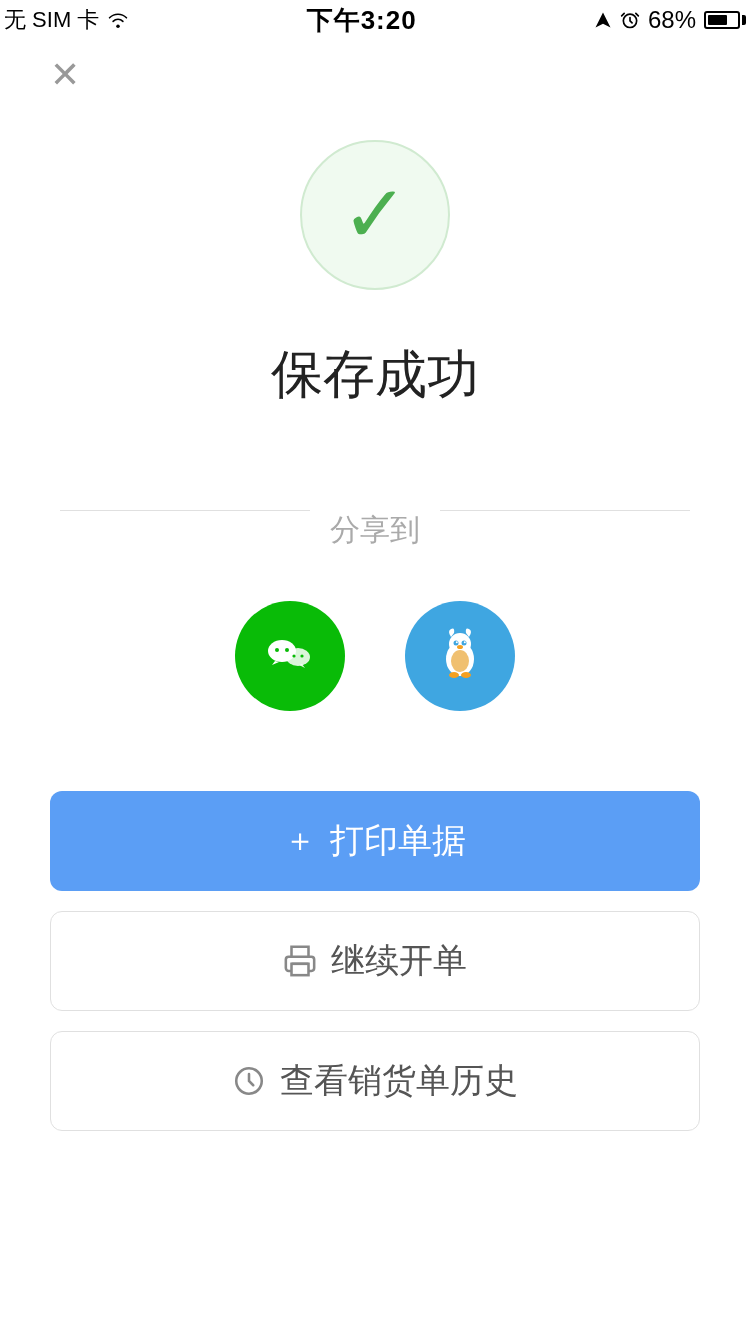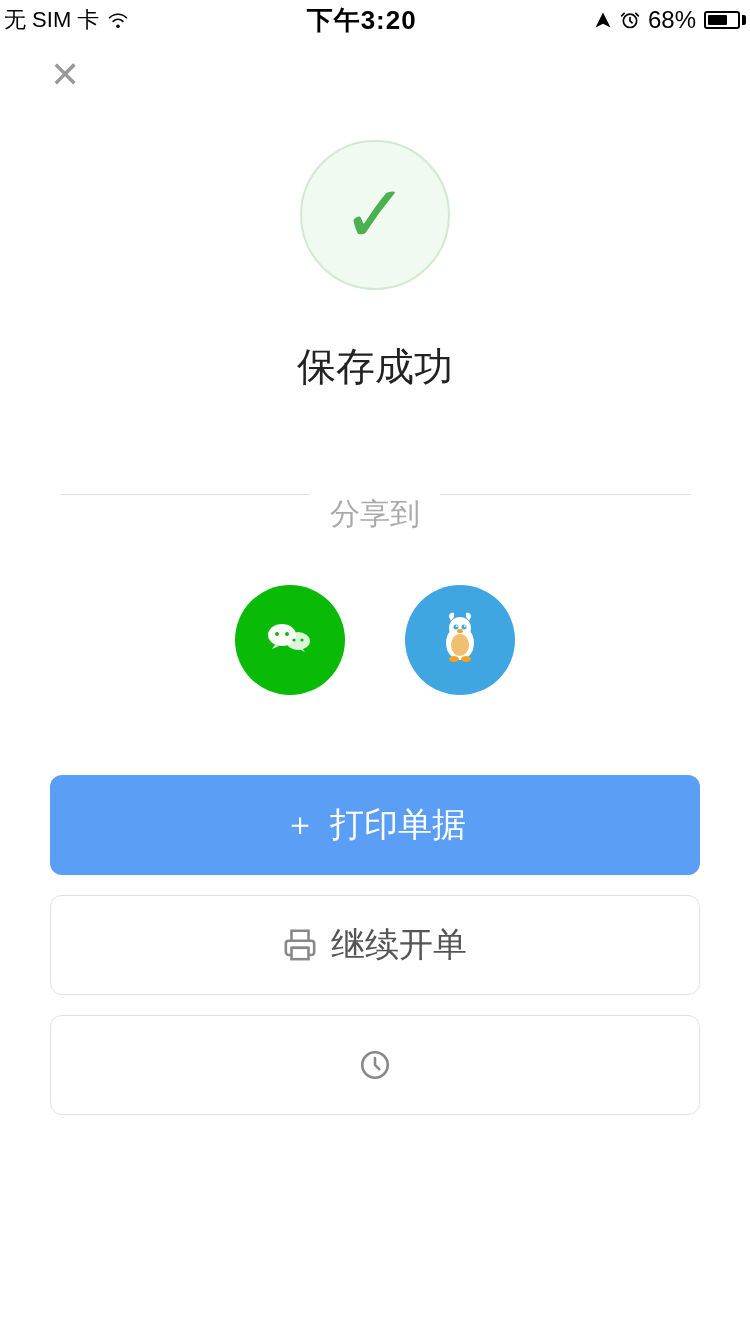--- a/index.html
+++ b/index.html
@@ -91,21 +91,21 @@
       margin-bottom: 50px;
     }
     .checkmark {
       font-size: 80px;
       color: #4caf50;
       line-height: 1;
     }
 
     
     .success-title {
-      font-size: 39px;
+      font-size: 52px;
       font-weight: 500;
       color: #222;
       margin-bottom: 60px;
     }
 
     
     .share-divider {
       width: 100%;
       display: flex;
       align-items: center;
@@ -330,16 +330,17 @@
         <rect x="6" y="14" width="12" height="8" rx="0" stroke="#888"></rect>
       </svg>
       <span>继续开单</span>
     </button>
 
     <button class="action-btn btn-secondary">
       <svg width="34" height="34" viewBox="0 0 24 24" fill="none" stroke="#888" stroke-width="1.8">
         <circle cx="12" cy="12" r="9"></circle>
         <path d="M12 7v5l3 3" stroke-linecap="round"></path>
       </svg>
+      <span>查看销货单历史</span>
     </button>
   </div>
 
 </div>
 
 </body></html>

